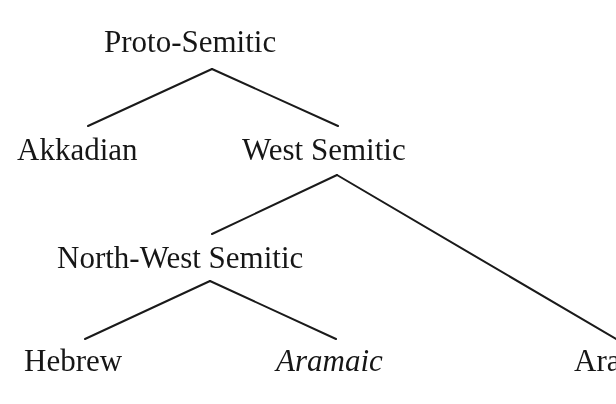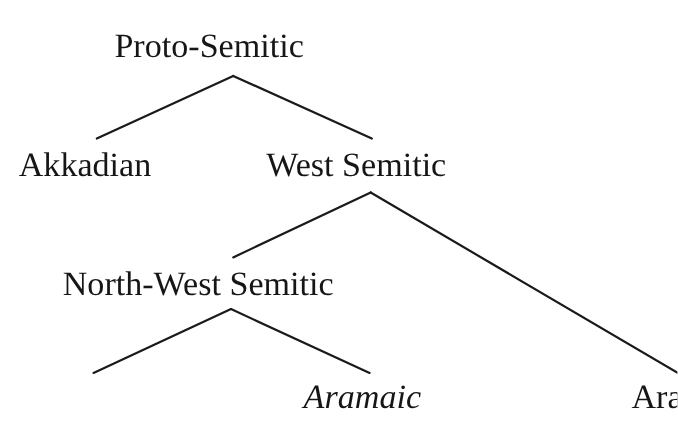--- a/index.html
+++ b/index.html
@@ -91,18 +91,19 @@
   </svg>
 
   <div class="node-label" id="node-proto-semitic">Proto-Semitic</div>
 
   <div class="node-label" id="node-akkadian">Akkadian</div>
 
   <div class="node-label" id="node-west-semitic">West Semitic</div>
 
   <div class="node-label" id="node-north-west-semitic">North-West Semitic</div>
 
+  <div class="node-label" id="node-hebrew">Hebrew</div>
 
   <div class="node-label" id="node-aramaic">Aramaic</div>
 
   <div class="node-label" id="node-arabic">Ara</div>
 
 </div>
 
 </body></html>

